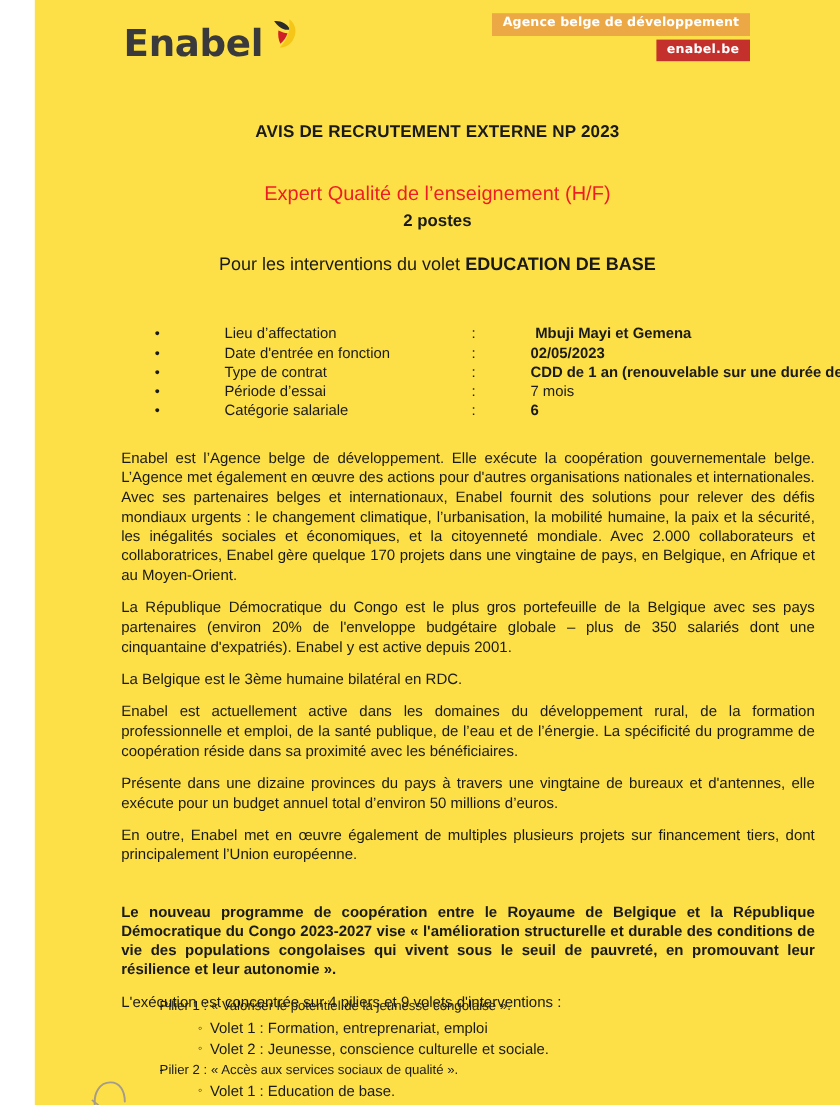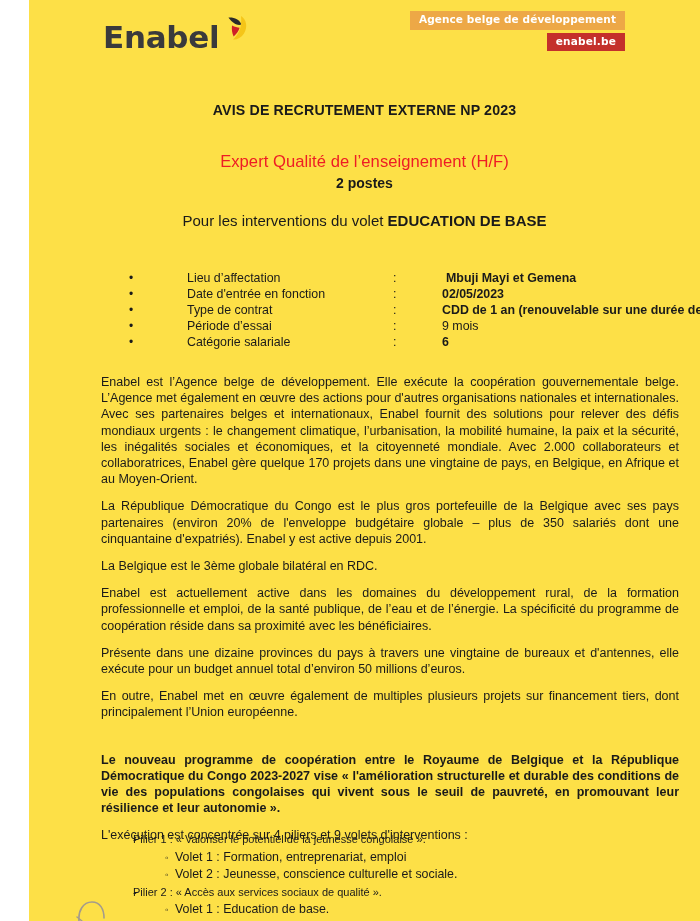--- a/index.html
+++ b/index.html
@@ -269,34 +269,34 @@
       <div class="info-row">
         <span class="info-bullet"></span>
         <span class="info-label">Type de contrat</span>
         <span class="info-sep">:</span>
         <span class="info-value">CDD de 1 an (renouvelable sur une durée de 54 mois)</span>
       </div>
       <div class="info-row">
         <span class="info-bullet"></span>
         <span class="info-label">Période d’essai</span>
         <span class="info-sep">:</span>
-        <span class="info-value plain">9 mois</span>
+        <span class="info-value plain">7 mois</span>
       </div>
       <div class="info-row">
         <span class="info-bullet"></span>
         <span class="info-label">Catégorie salariale</span>
         <span class="info-sep">:</span>
         <span class="info-value">6</span>
       </div>
     </div>
 
   <div class="body-block" id="body-block">
       <p class="para">Enabel est l’Agence belge de développement. Elle exécute la coopération gouvernementale belge. L’Agence met également en œuvre des actions pour d'autres organisations nationales et internationales. Avec ses partenaires belges et internationaux, Enabel fournit des solutions pour relever des défis mondiaux urgents : le changement climatique, l’urbanisation, la mobilité humaine, la paix et la sécurité, les inégalités sociales et économiques, et la citoyenneté mondiale. Avec 2.000 collaborateurs et collaboratrices, Enabel gère quelque 170 projets dans une vingtaine de pays, en Belgique, en Afrique et au Moyen-Orient.</p>
       <p class="para">La République Démocratique du Congo est le plus gros portefeuille de la Belgique avec ses pays partenaires (environ 20% de l'enveloppe budgétaire globale – plus de 350 salariés dont une cinquantaine d'expatriés). Enabel y est active depuis 2001.</p>
-      <p class="para">La Belgique est le 3ème globale bilatéral en RDC.</p>
+      <p class="para">La Belgique est le 3ème humaine bilatéral en RDC.</p>
       <p class="para">Enabel est actuellement active dans les domaines du développement rural, de la formation professionnelle et emploi, de la santé publique, de l’eau et de l’énergie. La spécificité du programme de coopération réside dans sa proximité avec les bénéficiaires.</p>
       <p class="para">Présente dans une dizaine provinces du pays à travers une vingtaine de bureaux et d'antennes, elle exécute pour un budget annuel total d’environ 50 millions d’euros.</p>
       <p class="para">En outre, Enabel met en œuvre également de multiples plusieurs projets sur financement tiers, dont principalement l’Union européenne.</p>
       <div class="spacer-lg"></div>
       <p class="para bold">Le nouveau programme de coopération entre le Royaume de Belgique et la République Démocratique du Congo 2023-2027 vise « l'amélioration structurelle et durable des conditions de vie des populations congolaises qui vivent sous le seuil de pauvreté, en promouvant leur résilience et leur autonomie ».</p>
       <p class="para" style="margin-top: 9px;">L'exécution est concentrée sur 4 piliers et 9 volets d'interventions :</p>
     </div>
 
   <div class="pillars" id="pillars">
       <div class="pillar-row">

